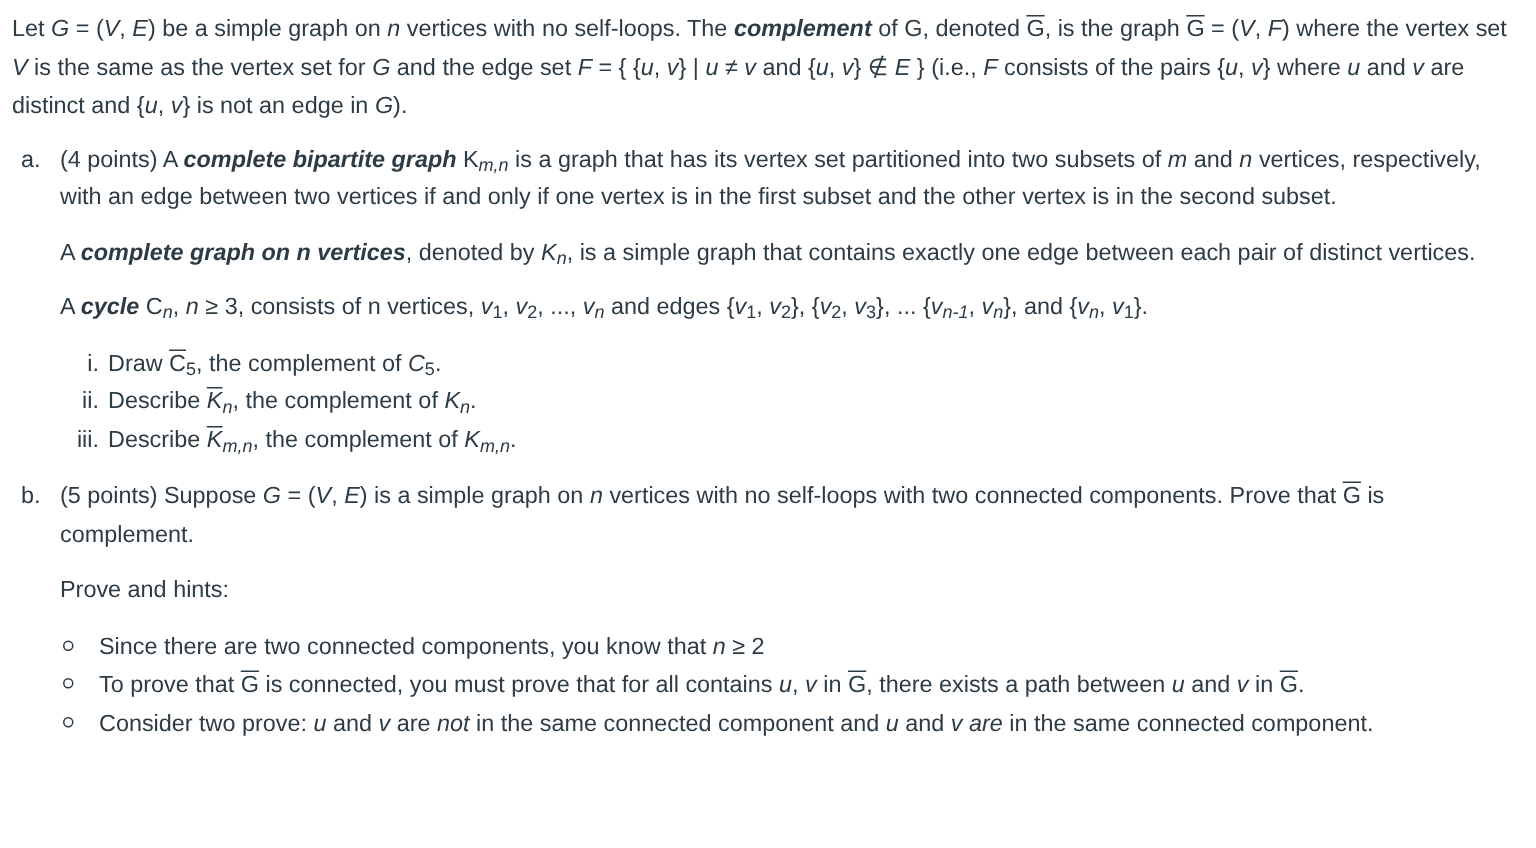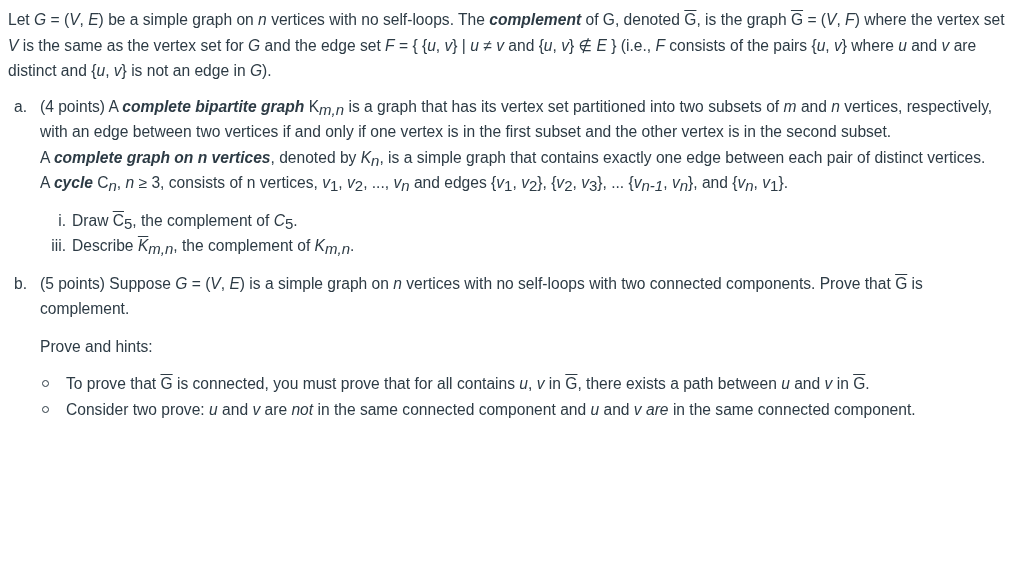--- a/index.html
+++ b/index.html
@@ -7,37 +7,37 @@
       width: 1024px; height: 565px; overflow: hidden;
       font-family: "Liberation Sans", "DejaVu Sans", sans-serif;
       font-size: 15.6px; color: #2d3b45; line-height: 25.5px;
     }
     .page { padding: 7px 0 0 8px; width: 1006px; }
     p { margin: 0; }
     .intro { margin-bottom: 10px; }
     .item { display: flex; }
     .marker { width: 26px; flex: none; padding-left: 6px; }
     .content { flex: 1; }
-    .content p.gap { }
+    .content p.gap { margin-top: 11px; }
     .roman { margin: 12px 0 0 0; }
     .roman .row { display: flex; }
     .roman .rn { width: 26px; text-align: right; padding-right: 6px; flex: none; }
     .item-b { margin-top: 12px; }
     .tips { margin-top: 12px; }
     .bullets { margin-top: 12px; }
     .bullets .row { display: flex; align-items: baseline; }
     .bullets .dot { width: 26px; flex: none; position: relative; }
     .bullets .dot::before {
       content: ""; position: absolute; left: 2px; top: -9px;
       width: 5px; height: 5px; border: 1.6px solid #2d3b45; border-radius: 50%;
     }
     .ob { text-decoration: overline; }
     i { font-style: italic; }
     b { font-weight: bold; text-align: center; }
-    sub { font-size: 15px; vertical-align: -3px; line-height: 0; }
+    sub { font-size: 12px; vertical-align: -3px; line-height: 0; }
   </style>
 </head>
 <body>
 
 <div class="page">
 
   <p class="intro"><span>Let </span><i>G</i><span> = (</span><i>V</i><span>, </span><i>E</i><span>) be a simple graph on </span><i>n</i><span> vertices with no self-loops. The </span><b><i>complement</i></b><span> of G, denoted </span><span class="ob">G</span><span>, is the graph </span><span class="ob">G</span><span> = (</span><i>V</i><span>, </span><i>F</i><span>) where the vertex set </span><i>V</i><span> is the same as the vertex set for </span><i>G</i><span> and the edge set </span><i>F</i><span> = { {</span><i>u</i><span>, </span><i>v</i><span>} | </span><i>u</i><span> ≠ </span><i>v</i><span> and {</span><i>u</i><span>, </span><i>v</i><span>} ∉ </span><i>E</i><span> } (i.e., </span><i>F</i><span> consists of the pairs {</span><i>u</i><span>, </span><i>v</i><span>} where </span><i>u</i><span> and </span><i>v</i><span> are distinct and {</span><i>u</i><span>, </span><i>v</i><span>} is not an edge in </span><i>G</i><span>).</span></p>
 
   <div class="item">
     <div class="marker">a.</div>
@@ -47,37 +47,45 @@
       <p class="gap"><span>A </span><b><i>complete graph on n vertices</i></b><span>, denoted by </span><i>K</i><sub><i>n</i></sub><span>, is a simple graph that contains exactly one edge between each pair of distinct vertices.</span></p>
 
       <p class="gap"><span>A </span><b><i>cycle</i></b><span> C</span><sub><i>n</i></sub><span>, </span><i>n</i><span> ≥ 3, consists of n vertices, </span><i>v</i><sub>1</sub><span>, </span><i>v</i><sub>2</sub><span>, ..., </span><i>v</i><sub><i>n</i></sub><span> and edges {</span><i>v</i><sub>1</sub><span>, </span><i>v</i><sub>2</sub><span>}, {</span><i>v</i><sub>2</sub><span>, </span><i>v</i><sub>3</sub><span>}, ... {</span><i>v</i><sub><i>n-1</i></sub><span>, </span><i>v</i><sub><i>n</i></sub><span>}, and {</span><i>v</i><sub><i>n</i></sub><span>, </span><i>v</i><sub>1</sub><span>}.</span></p>
 
       <div class="roman">
         <div class="row">
           <span class="rn">i.</span>
           <span><span>Draw </span><span class="ob">C</span><sub>5</sub><span>, the complement of </span><i>C</i><sub>5</sub><span>.</span></span>
         </div>
         <div class="row">
+          <span class="rn">ii.</span>
+          <span><span>Describe </span><i class="ob">K</i><sub><i>n</i></sub><span>, the complement of </span><i>K</i><sub><i>n</i></sub><span>.</span></span>
+        </div>
+        <div class="row">
           <span class="rn">iii.</span>
           <span><span>Describe </span><i class="ob">K</i><sub><i>m,n</i></sub><span>, the complement of </span><i>K</i><sub><i>m,n</i></sub><span>.</span></span>
         </div>
       </div>
     </div>
   </div>
 
   <div class="item item-b">
     <div class="marker">b.</div>
     <div class="content">
       <p><span>(5 points) Suppose </span><i>G</i><span> = (</span><i>V</i><span>, </span><i>E</i><span>) is a simple graph on </span><i>n</i><span> vertices with no self-loops with two connected components. Prove that </span><span class="ob">G</span><span> is complement.</span></p>
 
       <p class="tips">Prove and hints:</p>
 
       <div class="bullets">
         <div class="row">
           <span class="dot"></span>
+          <span><span>Since there are two connected components, you know that </span><i>n</i><span> ≥ 2</span></span>
+        </div>
+        <div class="row">
+          <span class="dot"></span>
           <span><span>To prove that </span><span class="ob">G</span><span> is connected, you must prove that for all contains </span><i>u</i><span>, </span><i>v</i><span> in </span><span class="ob">G</span><span>, there exists a path between </span><i>u</i><span> and </span><i>v</i><span> in </span><span class="ob">G</span><span>.</span></span>
         </div>
         <div class="row">
           <span class="dot"></span>
           <span><span>Consider two prove: </span><i>u</i><span> and </span><i>v</i><span> are </span><i>not</i><span> in the same connected component and </span><i>u</i><span> and </span><i>v</i><span> </span><i>are</i><span> in the same connected component.</span></span>
         </div>
       </div>
     </div>
   </div>
 

